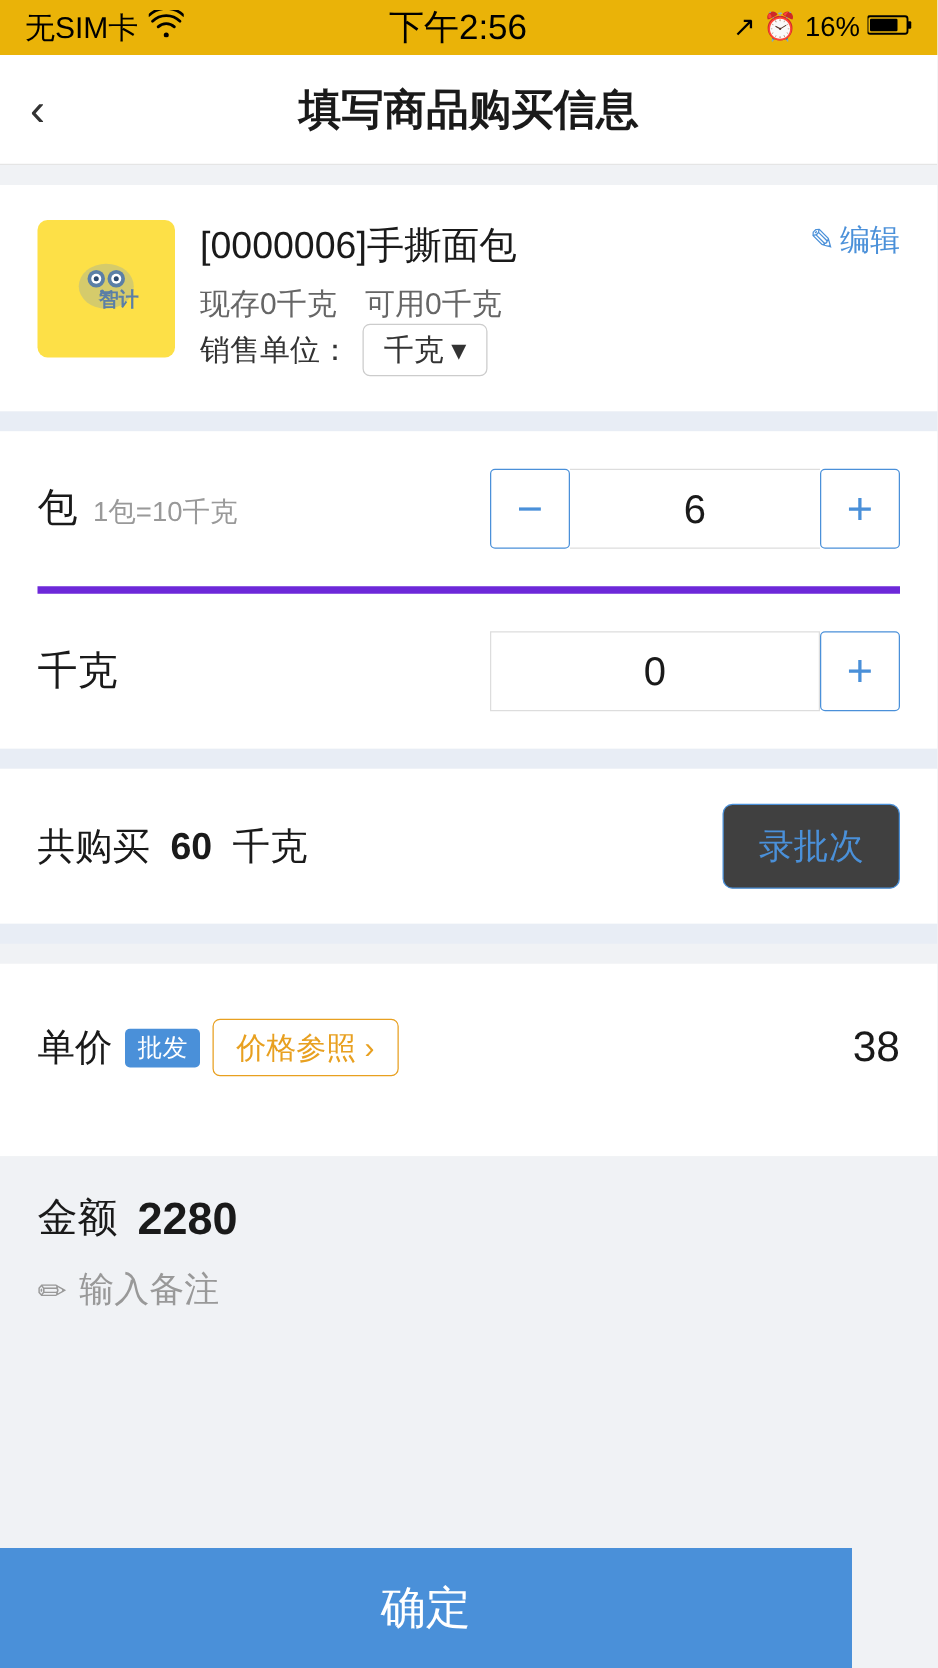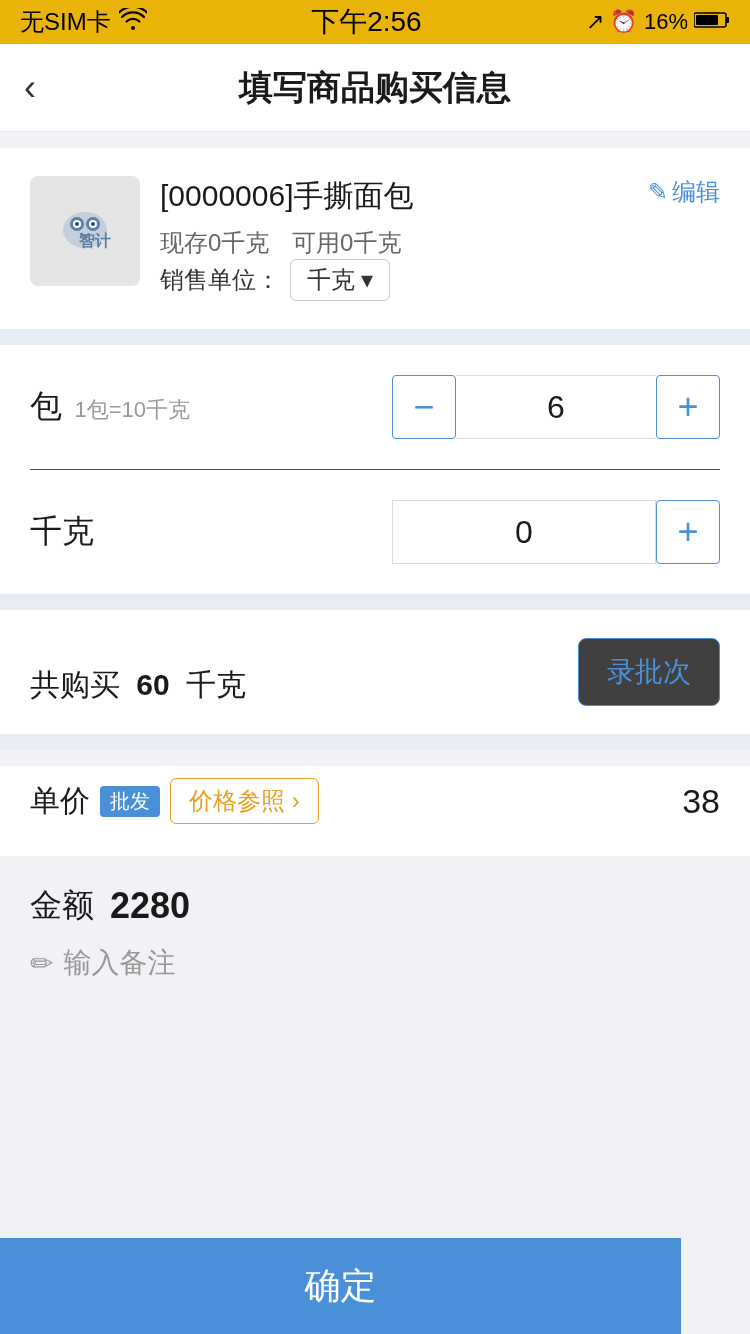--- a/index.html
+++ b/index.html
@@ -58,21 +58,21 @@
       background: #fff;
       padding: 28px 30px;
       display: flex;
       align-items: flex-start;
       gap: 20px;
       margin-top: 16px;
     }
     .product-thumb {
       width: 110px;
       height: 110px;
-      background: #e5e5e5;
+      background: #fde047;
       border-radius: 8px;
       display: flex;
       align-items: center;
       justify-content: center;
       flex-shrink: 0;
     }
     .owl-icon {
       font-size: 48px;
       color: #5b7fa6;
     }
@@ -126,21 +126,21 @@
     
     .input-section {
       background: #fff;
       padding: 0 30px;
     }
     .input-row {
       display: flex;
       align-items: center;
       justify-content: space-between;
       padding: 30px 0;
-      border-bottom: 1px solid #6d28d9;
+      border-bottom: 6px solid #6d28d9;
     }
     .input-row:last-child { border-bottom: none; }
     .input-label {
       font-size: 32px;
       color: #1a1a1a;
       font-weight: 500;
     }
     .input-sublabel {
       font-size: 22px;
       color: #999;
@@ -176,21 +176,21 @@
       background: #fff;
     }
     .qty-input-noright {
       border-right: 1px solid #ddd;
     }
 
     
     .total-row {
       background: #fff;
       display: flex;
-      align-items: flex-end;
+      align-items: center;
       justify-content: space-between;
       padding: 28px 30px;
     }
     .total-text {
       font-size: 30px;
       color: #1a1a1a;
     }
     .total-amount {
       font-weight: bold;
       color: #1a1a1a;
@@ -202,21 +202,21 @@
       border-radius: 8px;
       padding: 14px 28px;
       font-size: 28px;
       cursor: pointer;
     }
 
     
     .price-section {
       background: #fff;
       margin-top: 16px;
-      padding: 12px 30px;
+      padding: 44px 30px;
     }
     .price-row {
       display: flex;
       align-items: center;
       justify-content: space-between;
       margin-bottom: 20px;
     }
     .price-label {
       font-size: 30px;
       color: #1a1a1a;

